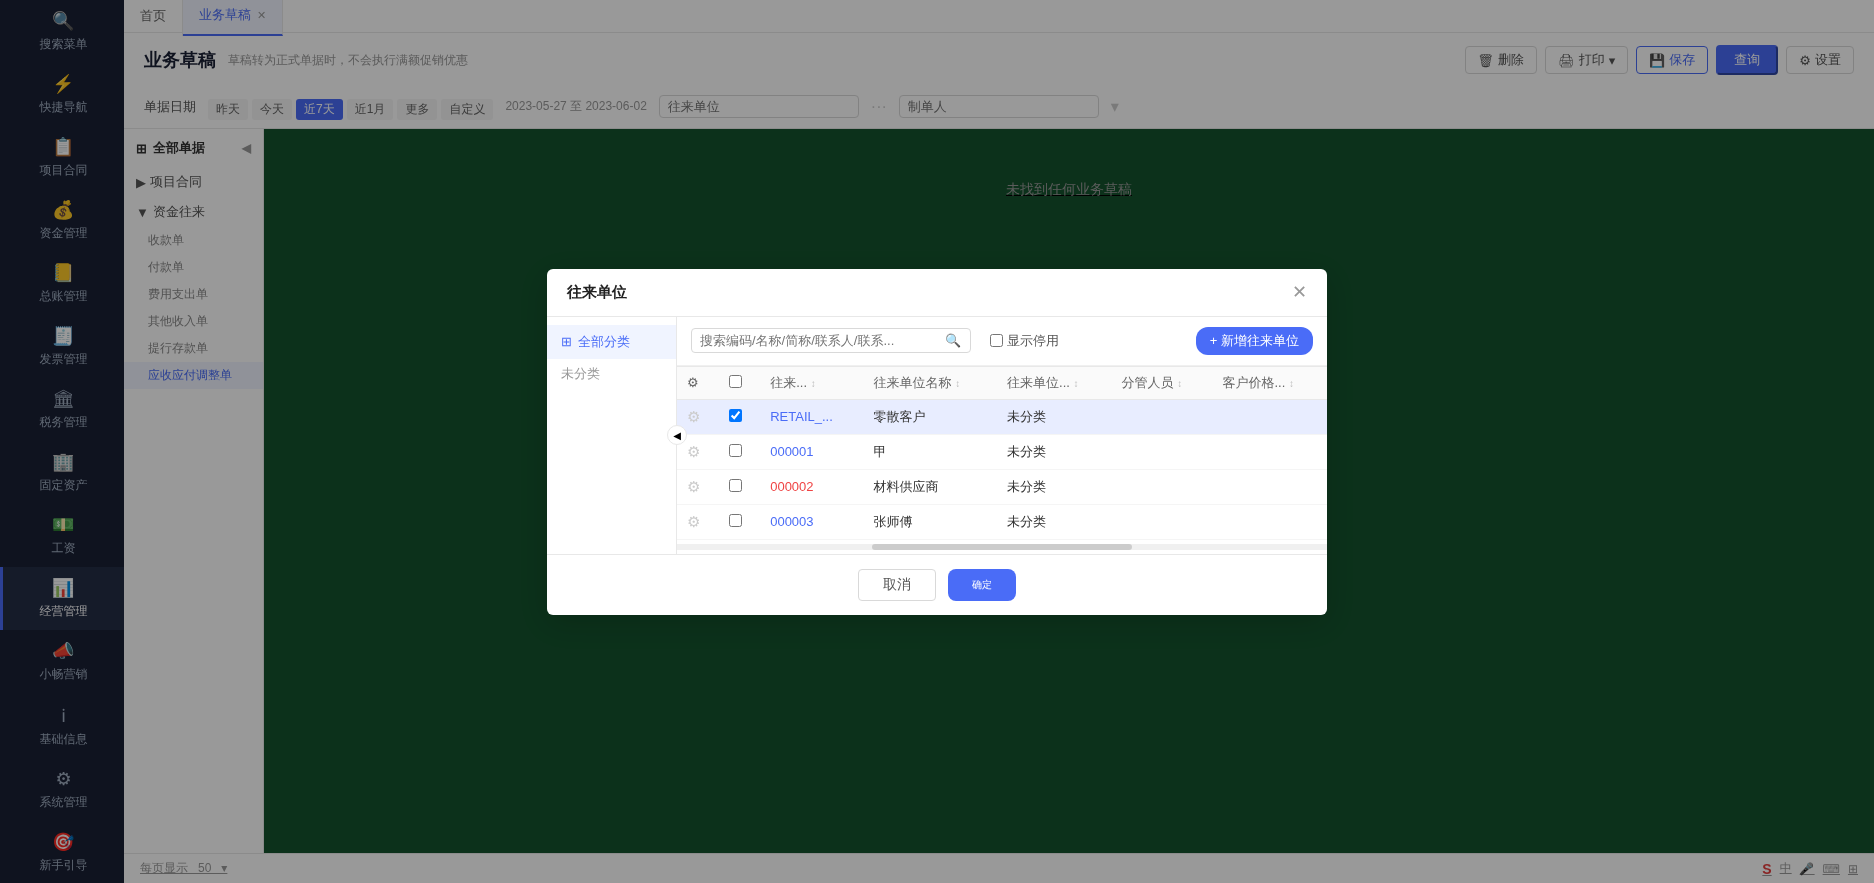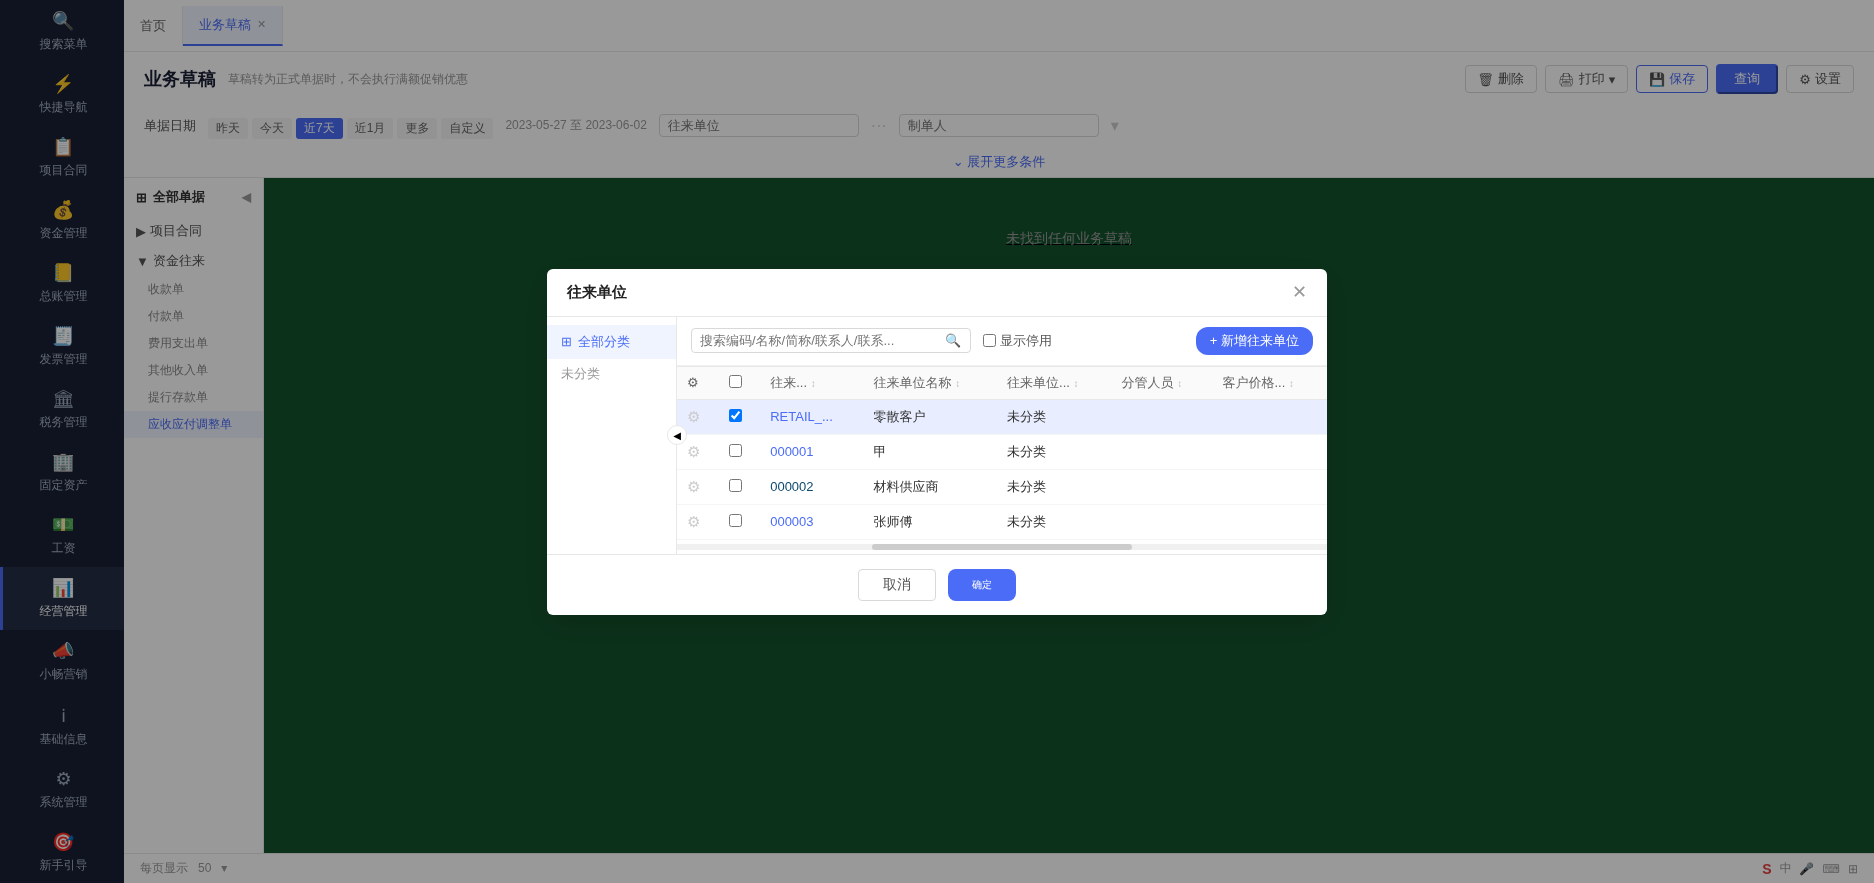--- a/index.html
+++ b/index.html
@@ -37,21 +37,21 @@
       height: 100%;
       overflow: hidden;
     }
 
     
     .tab-bar {
       background: #fff;
       display: flex;
       align-items: center;
       border-bottom: 1px solid #e8e8e8;
-      height: 52px;
+      height: 33px;
       padding: 0;
       flex-shrink: 0;
     }
     .tab-item {
       padding: 0 16px;
       height: 40px;
       display: flex;
       align-items: center;
       font-size: 13px;
       cursor: pointer;
@@ -251,21 +251,21 @@
     .modal-content-area {
       flex: 1;
       display: flex;
       flex-direction: column;
       overflow: hidden;
     }
     .modal-search-row {
       display: flex;
       align-items: center;
       padding: 10px 14px;
-      gap: 12px;
+      gap: 19px;
       border-bottom: 1px solid #f0f0f0;
       flex-shrink: 0;
     }
     .show-disabled {
       display: flex;
       align-items: center;
       gap: 4px;
       font-size: 13px;
       color: #555;
     }
@@ -408,20 +408,21 @@
     .status-bar {
       background: #fff;
       border-top: 1px solid #e8e8e8;
       height: 30px;
       display: flex;
       align-items: center;
       padding: 0 16px;
       font-size: 12px;
       color: #999;
       flex-shrink: 0;
+      text-decoration: underline;
     }
     .right-icons {
       margin-left: auto;
       display: flex;
       gap: 8px;
       align-items: center;
     }
     .left-sidebar {
       width: 140px;
       background: #fff;
@@ -570,24 +571,20 @@
           <span class="date-pill active">近7天</span>
           <span class="date-pill">近1月</span>
           <span class="date-pill">更多</span>
           <span class="date-pill">自定义</span>
         </div>
         <span class="date-range">2023-05-27 至 2023-06-02</span>
         <input class="filter-input" value="" placeholder="往来单位" style="">
         <span style="color:#ccc;">···</span>
         <input class="filter-input" value="" placeholder="制单人" style="">
         <span style="color:#ccc;">▾</span>
-      </div>
-      <div class="more-filters">
-        <span>⌄</span>
-        <span>展开更多条件</span>
       </div>
     </div>
 
     <div style="display:flex; flex:1; overflow:hidden;">
 
       <div class="left-sidebar">
         <div class="left-sidebar-header">
           <span>⊞</span>
           <span>全部单据</span>
           <span style="margin-left:auto; cursor:pointer; font-size:12px; color:#999;">◀</span>
@@ -706,21 +703,21 @@
       <td><input type="checkbox" style=""></td>
       <td style="color:#4a6cf7; cursor:pointer;">000001</td>
       <td>甲</td>
       <td>未分类</td>
       <td></td>
       <td></td>
     </tr>
                 <tr>
       <td class="gear-cell" style="color:#ccc;">⚙</td>
       <td><input type="checkbox" style=""></td>
-      <td style="color:#0c4a6e; cursor:pointer;">000002</td>
+      <td style="color:#ef4444; cursor:pointer;">000002</td>
       <td>材料供应商</td>
       <td>未分类</td>
       <td></td>
       <td></td>
     </tr>
                 <tr>
       <td class="gear-cell" style="color:#ccc;">⚙</td>
       <td><input type="checkbox" style=""></td>
       <td style="color:#4a6cf7; cursor:pointer;">000003</td>
       <td>张师傅</td>

